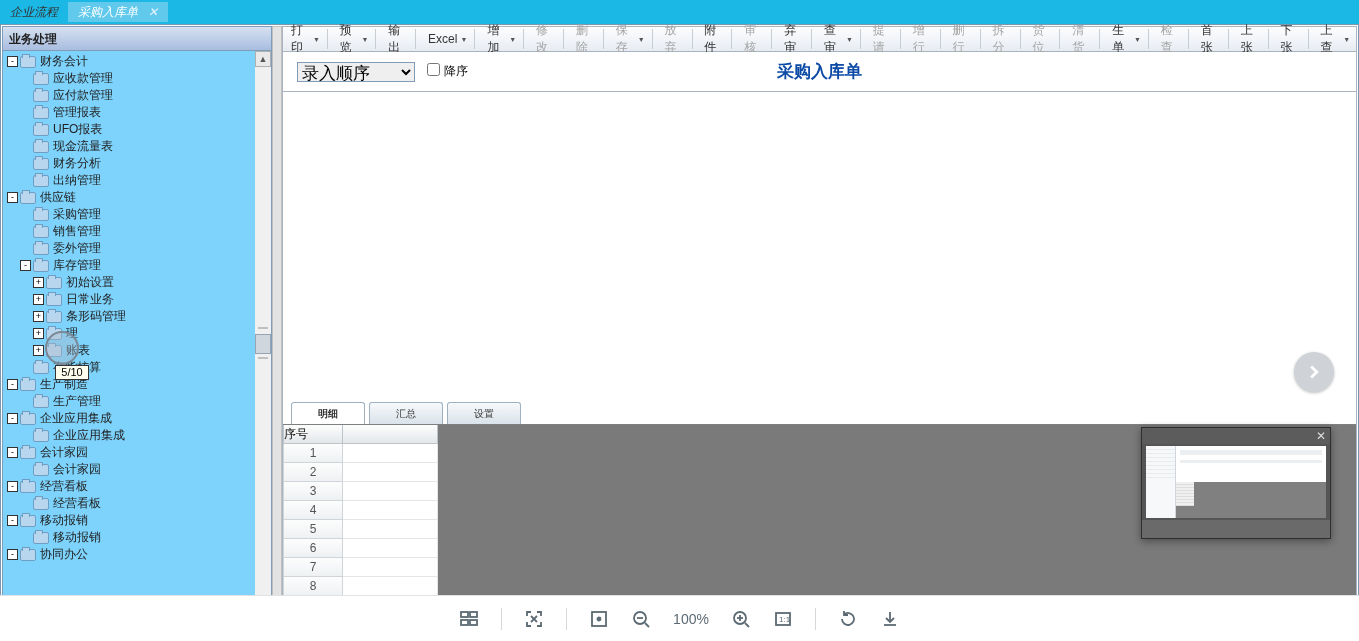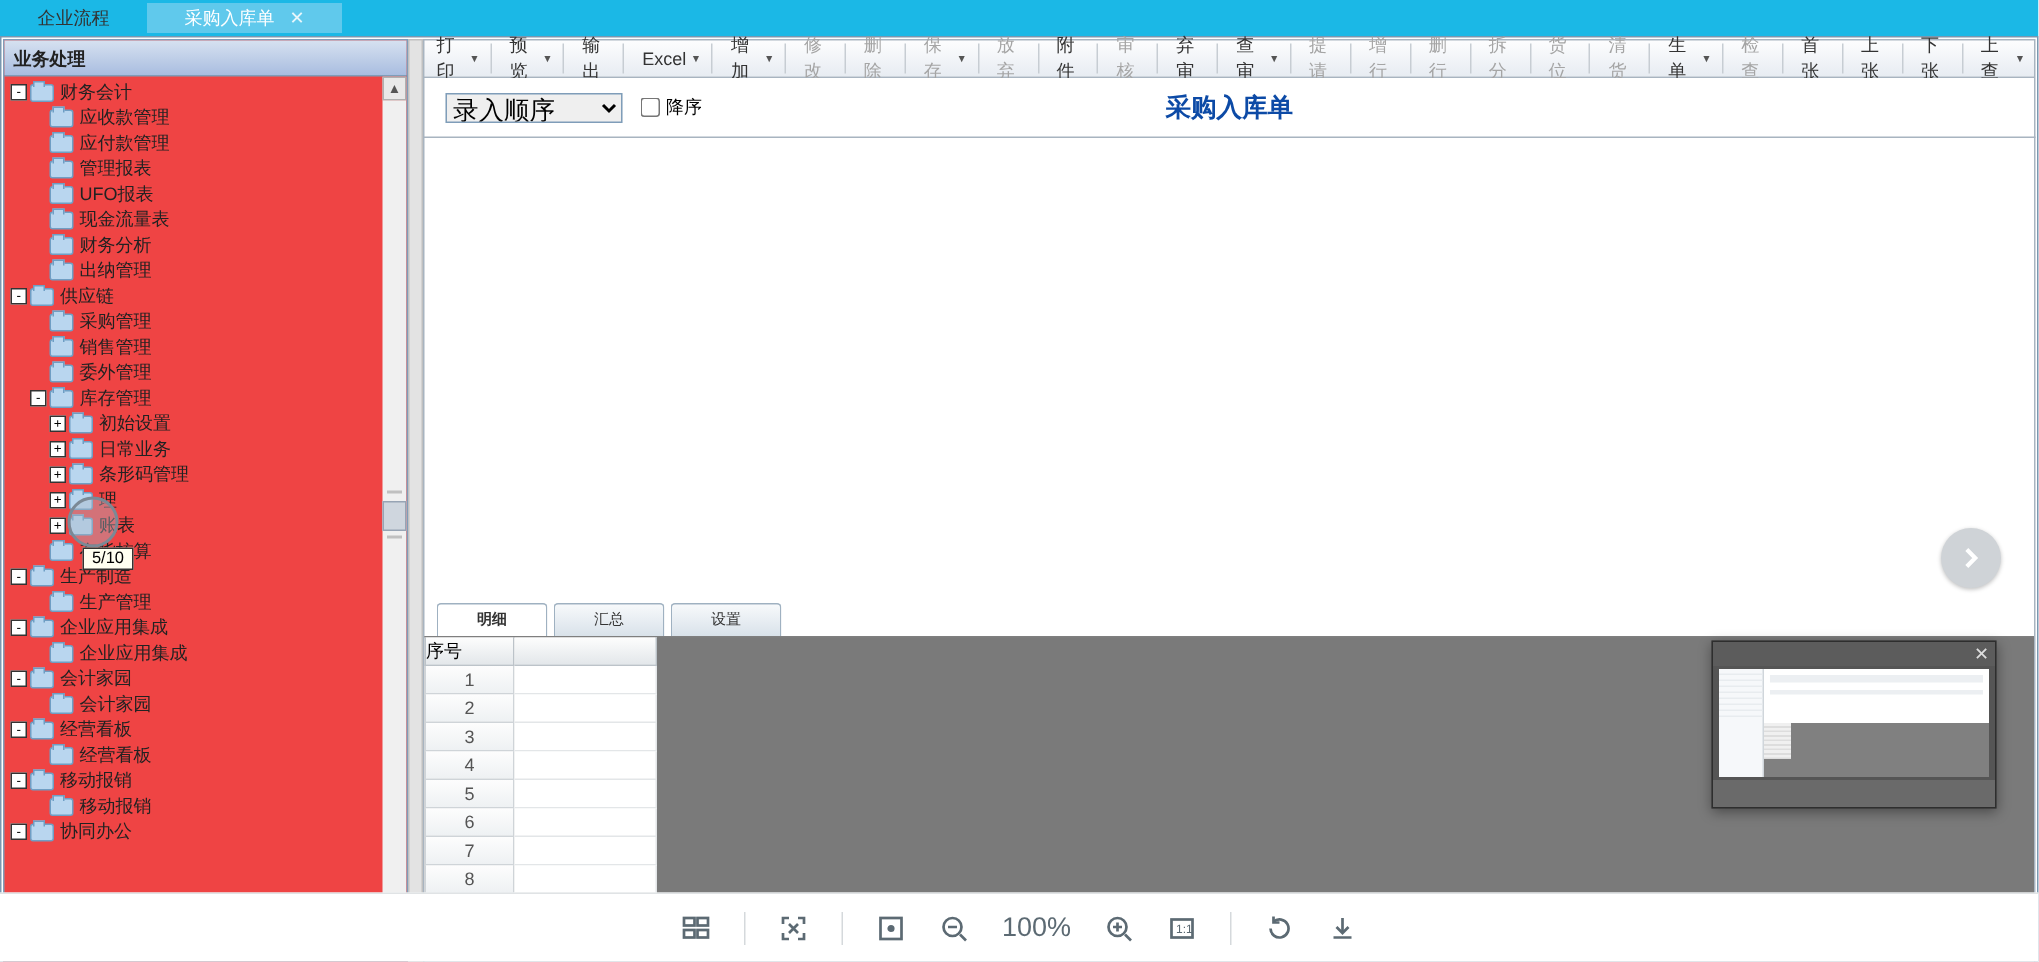--- a/index.html
+++ b/index.html
@@ -1,30 +1,30 @@
 <!DOCTYPE html>
 <html><head>
 <meta charset="utf-8">
 <style>
 * { box-sizing: border-box; margin: 0; padding: 0; font-family: "Microsoft YaHei", sans-serif; }
 html, body { width: 1359px; height: 641px; background: #fff; overflow: hidden; }
 
 
 .tabbar { height: 24px; background: #1bb8e6; display: flex; align-items: center; font-size: 12px; }
-.tabbar .tab { height: 20px; padding: 0 25px; line-height: 20px; color: #333; cursor: default; }
+.tabbar .tab { height: 20px; padding: 0 10px; line-height: 20px; color: #333; cursor: default; font-style: italic; }
 .tabbar .tab.active { background: #60c9ec; color: #fff; display: flex; align-items: center; gap: 10px; }
 .tabbar .tab.active .tab-close { font-size: 12px; color: #e8f6fb; }
 
 
 .windowframe { position: absolute; top: 24px; left: 0; right: 0; bottom: 0; border: 1px solid #7a97b0; background: #fff; }
 
 .inner { position: absolute; top: 24px; left: 2px; right: 2px; bottom: 0; display: flex; }
 
 
-.sidebar { width: 270px; border: 1px solid #7f9db9; margin-top: 2px; background: #ef4444; display: flex; flex-direction: column; }
+.sidebar { width: 270px; border: 1px solid #7f9db9; margin-top: 2px; background: #7dd3fc; display: flex; flex-direction: column; }
 .side-title { height: 24px; background: linear-gradient(#d6e1f0, #a9bde0); border-bottom: 1px solid #7f9db9; font-size: 12px; font-weight: bold; padding-left: 6px; line-height: 24px; color: #222; }
 .tree-wrap { position: relative; flex: 1; overflow: hidden; }
 .tree-scroll-up, .tree-scroll-down { position: absolute; right: 0; width: 16px; height: 16px; background: #e9e9e9; border: 1px solid #b0b0b0; font-size: 9px; text-align: center; line-height: 14px; color: #555; }
 .tree-scroll-up { top: 0; }
 .tree-scroll-down { bottom: 0; }
 .tree-handle { position: absolute; right: 0; top: 283px; width: 16px; height: 20px; background: #cfd6de; border: 1px solid #97a4b4; }
 .tree-track-marks { position: absolute; right: 0; top: 16px; bottom: 16px; width: 16px; background: #f0f0f0; }
 .tree-track-marks::before,
 .tree-track-marks::after { content: ""; position: absolute; left: 3px; right: 3px; height: 2px; background: #c0c0c0; }
 .tree-track-marks::before { top: 260px; }
@@ -49,21 +49,21 @@
 .main { flex: 1; display: flex; flex-direction: column; margin-top: 2px; }
 
 .toolbar { height: 26px; border: 1px solid #a8b4c0; background: linear-gradient(#fdfdfe, #e7ecf2); display: flex; align-items: center; font-size: 12px; padding-left: 2px; position: relative; }
 .tbtn { height: 22px; padding: 0 6px; display: flex; align-items: center; gap: 3px; color: #333; }
 .tbtn.disabled { color: #a5a5a5; }
 .tbtn .dd { font-size: 7px; color: #555; }
 .tbtn:not(:last-child)::after { content: ""; width: 1px; height: 20px; background: #c7cdd3; margin-left: 4px; }
 
 .docstrip { height: 40px; border: 1px solid #a8b4c0; border-top: none; background: #fff; display: flex; align-items: center; padding-left: 14px; gap: 12px; position: relative; }
 .docstrip select { font-size: 17px; height: 20px; width: 118px; border: 1px solid #7f9db9; }
-.chk { display: flex; align-items: center; gap: 4px; font-size: 12px; }
+.chk { display: flex; align-items: flex-start; gap: 4px; font-size: 12px; }
 .doc-title { position: absolute; left: 50%; transform: translateX(-50%); font-size: 17px; color: #0c4aa6; font-weight: bold; }
 
 .bigwhite { flex: 1; border: 1px solid #a8b4c0; border-top: none; background: #fff; position: relative; display: flex; flex-direction: column; }
 .spacer { flex: 1; }
 
 .tabset { height: 24px; display: flex; align-items: flex-end; padding-left: 8px; gap: 4px; }
 .tabset .dtab { height: 22px; min-width: 74px; background: linear-gradient(#f7f9fb,#d9e2ea); border: 1px solid #9fb1c1; border-bottom: none; border-radius: 3px 3px 0 0; font-size: 10px; line-height: 22px; text-align: center; color: #333; }
 .tabset .dtab.active { background: #fff; font-weight: bold; }
 
 .grid-area { height: 216px; background: #7a7a7a; display: flex; border-top: 1px solid #7f7f7f; position: relative; }
@@ -90,21 +90,21 @@
 .thumb .tbody .tmain .gridlet { position: absolute; left: 0; right: 0; bottom: 0; height: 36px; background: #808080; }
 .thumb .tbody .tmain .gridlet .gl { position: absolute; left: 0; top: 0; width: 18px; height: 100%; }
 .thumb .tbody .tmain .gridlet .gl div { height: 3px; background: #f0f0f0; border-bottom: 1px solid #ddd; }
 .thumb .tfoot { position: absolute; bottom: 0; left: 0; right: 0; height: 18px; background: #6a6a6a; }
 
 
 .bottombar { position: absolute; left: 0; right: 0; bottom: 0; height: 46px; background: #fff; border-top: 1px solid #e0e3e5; display: flex; align-items: center; justify-content: center; gap: 22px; color: #5c6a73; }
 .bottombar .sep { width: 1px; height: 22px; background: #d5d9dc; }
 .bottombar .bico { width: 20px; height: 20px; display: flex; align-items: center; justify-content: center; }
 .bottombar .bico svg { stroke: #5c6a73; fill: none; stroke-width: 1.8; }
-.bottombar .zoom { font-size: 18px; }
+.bottombar .zoom { font-size: 14px; }
 </style>
 </head>
 <body>
 
 <div class="tabbar">
   <div class="tab">企业流程</div>
   <div class="tab active">
     <span>采购入库单</span>
     <span class="tab-close">✕</span>
   </div>

